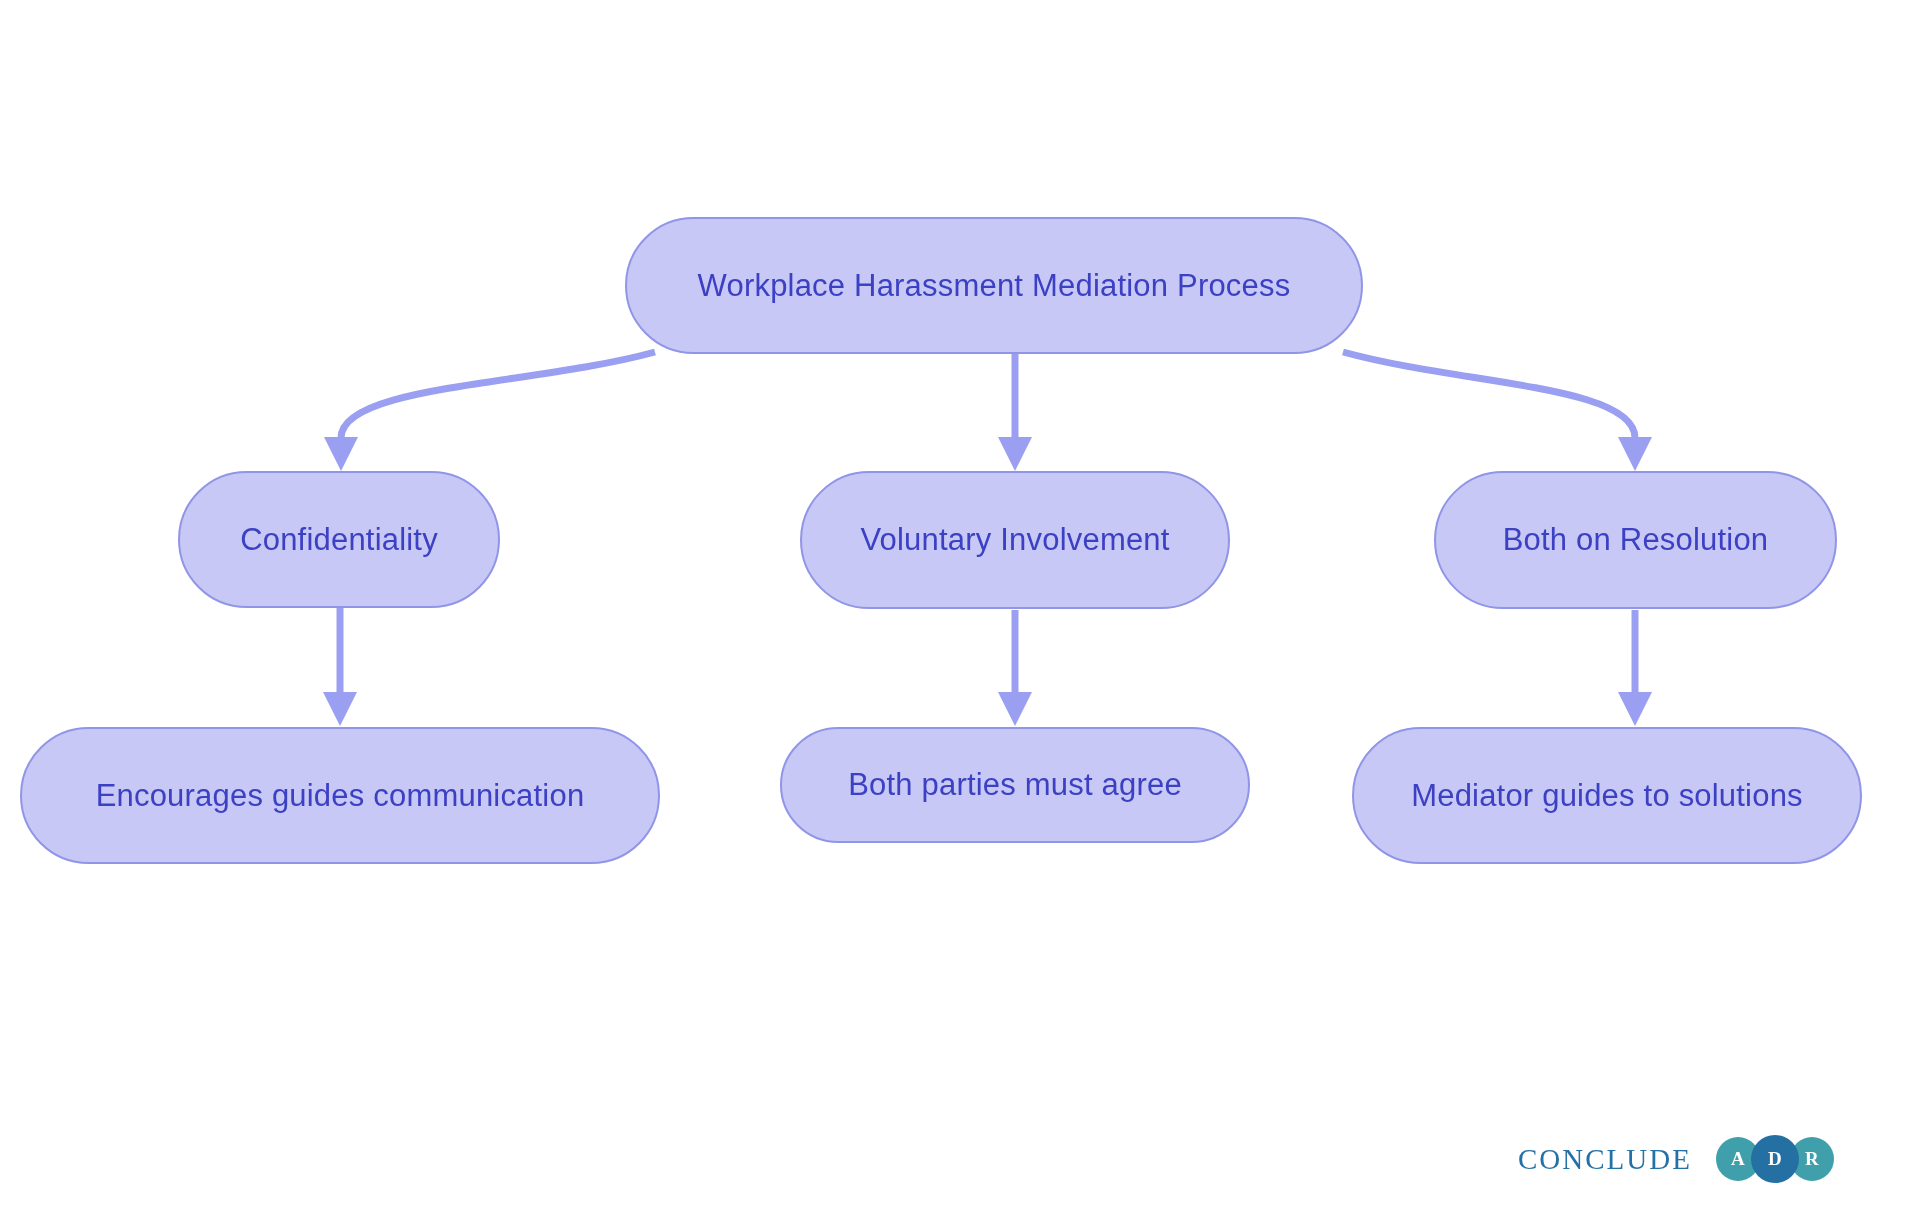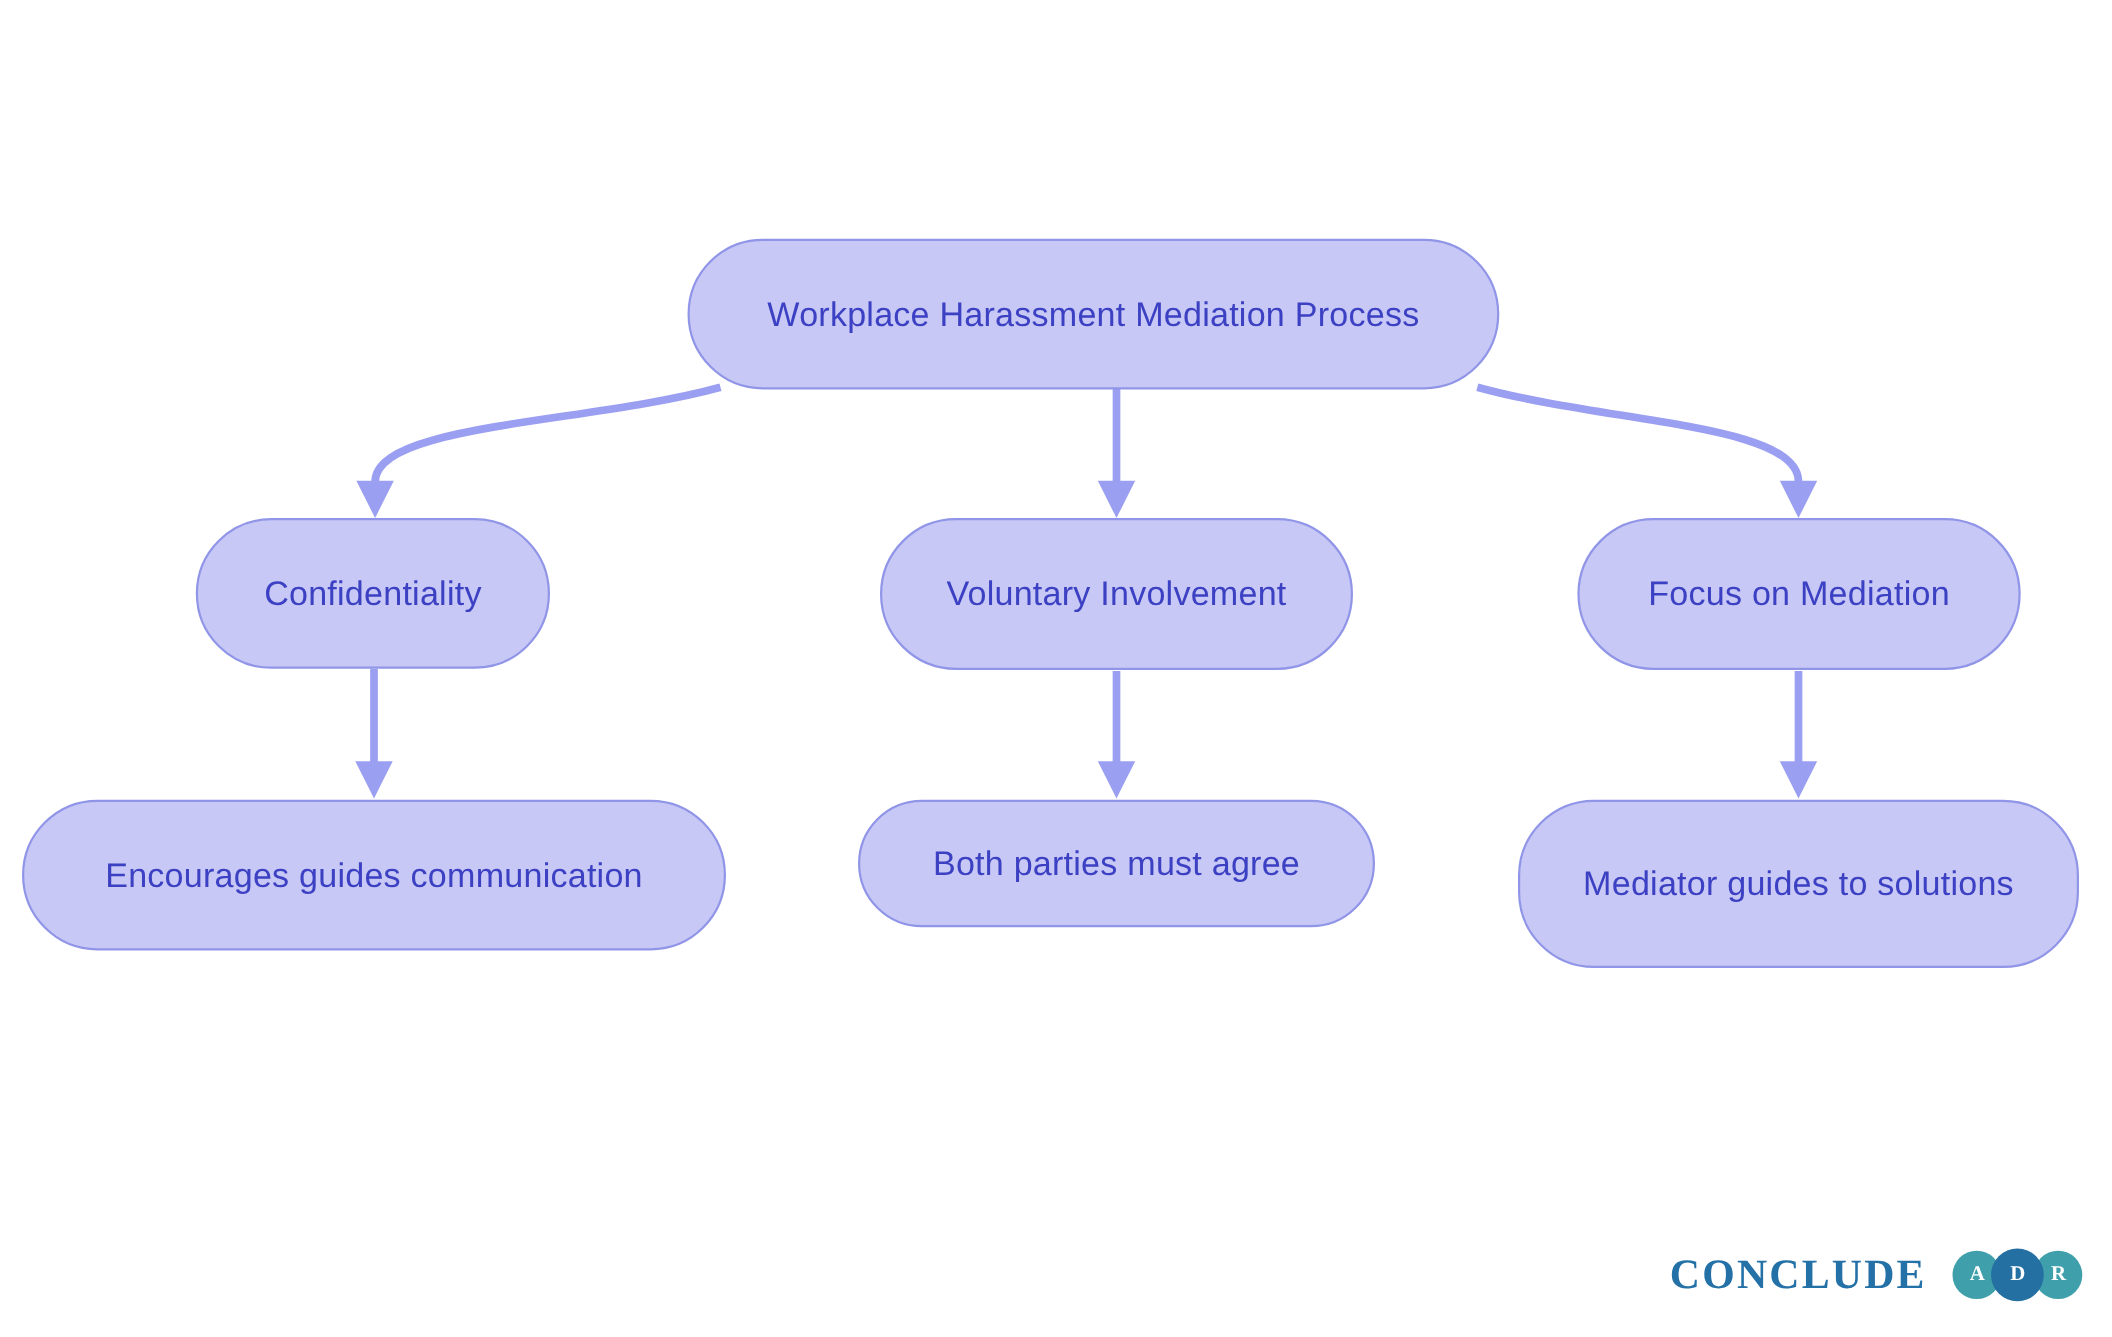--- a/index.html
+++ b/index.html
@@ -51,34 +51,34 @@
     font-size:31px;
     line-height:1.2;
     letter-spacing:0.2px;
   }
   #node-root       {left:625px;  top:217px; width:738px; height:137px;}
   #node-confidentiality{left:178px; top:471px; width:322px; height:137px;}
   #node-voluntary  {left:800px;  top:471px; width:430px; height:138px;text-align:center;}
   #node-focus      {left:1434px; top:471px; width:403px; height:138px;}
   #node-encourages {left:20px;   top:727px; width:640px; height:137px;}
   #node-both       {left:780px;  top:727px; width:470px; height:116px;}
-  #node-mediator   {left:1380px; top:727px; width:510px; height:153px;}
+  #node-mediator   {left:1352px; top:727px; width:510px; height:137px;}
 
   .logo{
     position:absolute;
     left:1518px;
     top:1132px;
     height:54px;
     display:flex;
     align-items:center;
   }
   .logo-word{
     font-family:"Liberation Serif", serif;
-    font-weight:700;
-    font-size:38px;
+    font-weight:400;
+    font-size:29px;
     letter-spacing:2px;
     color:var(--logo-blue);
   }
   .logo-badges{
     display:flex;
     align-items:center;
     margin-left:24px;
   }
   .badge{
     width:44px;
@@ -138,21 +138,21 @@
 
   <div class="node" id="node-confidentiality">
     <span>Confidentiality</span>
   </div>
 
   <div class="node" id="node-voluntary">
     <span>Voluntary Involvement</span>
   </div>
 
   <div class="node" id="node-focus">
-    <span>Focus on Mediation</span>
+    <span>Both on Resolution</span>
   </div>
 
   <div class="node" id="node-encourages">
     <span>Encourages guides communication</span>
   </div>
 
   <div class="node" id="node-both">
     <span>Both parties must agree</span>
   </div>
 

